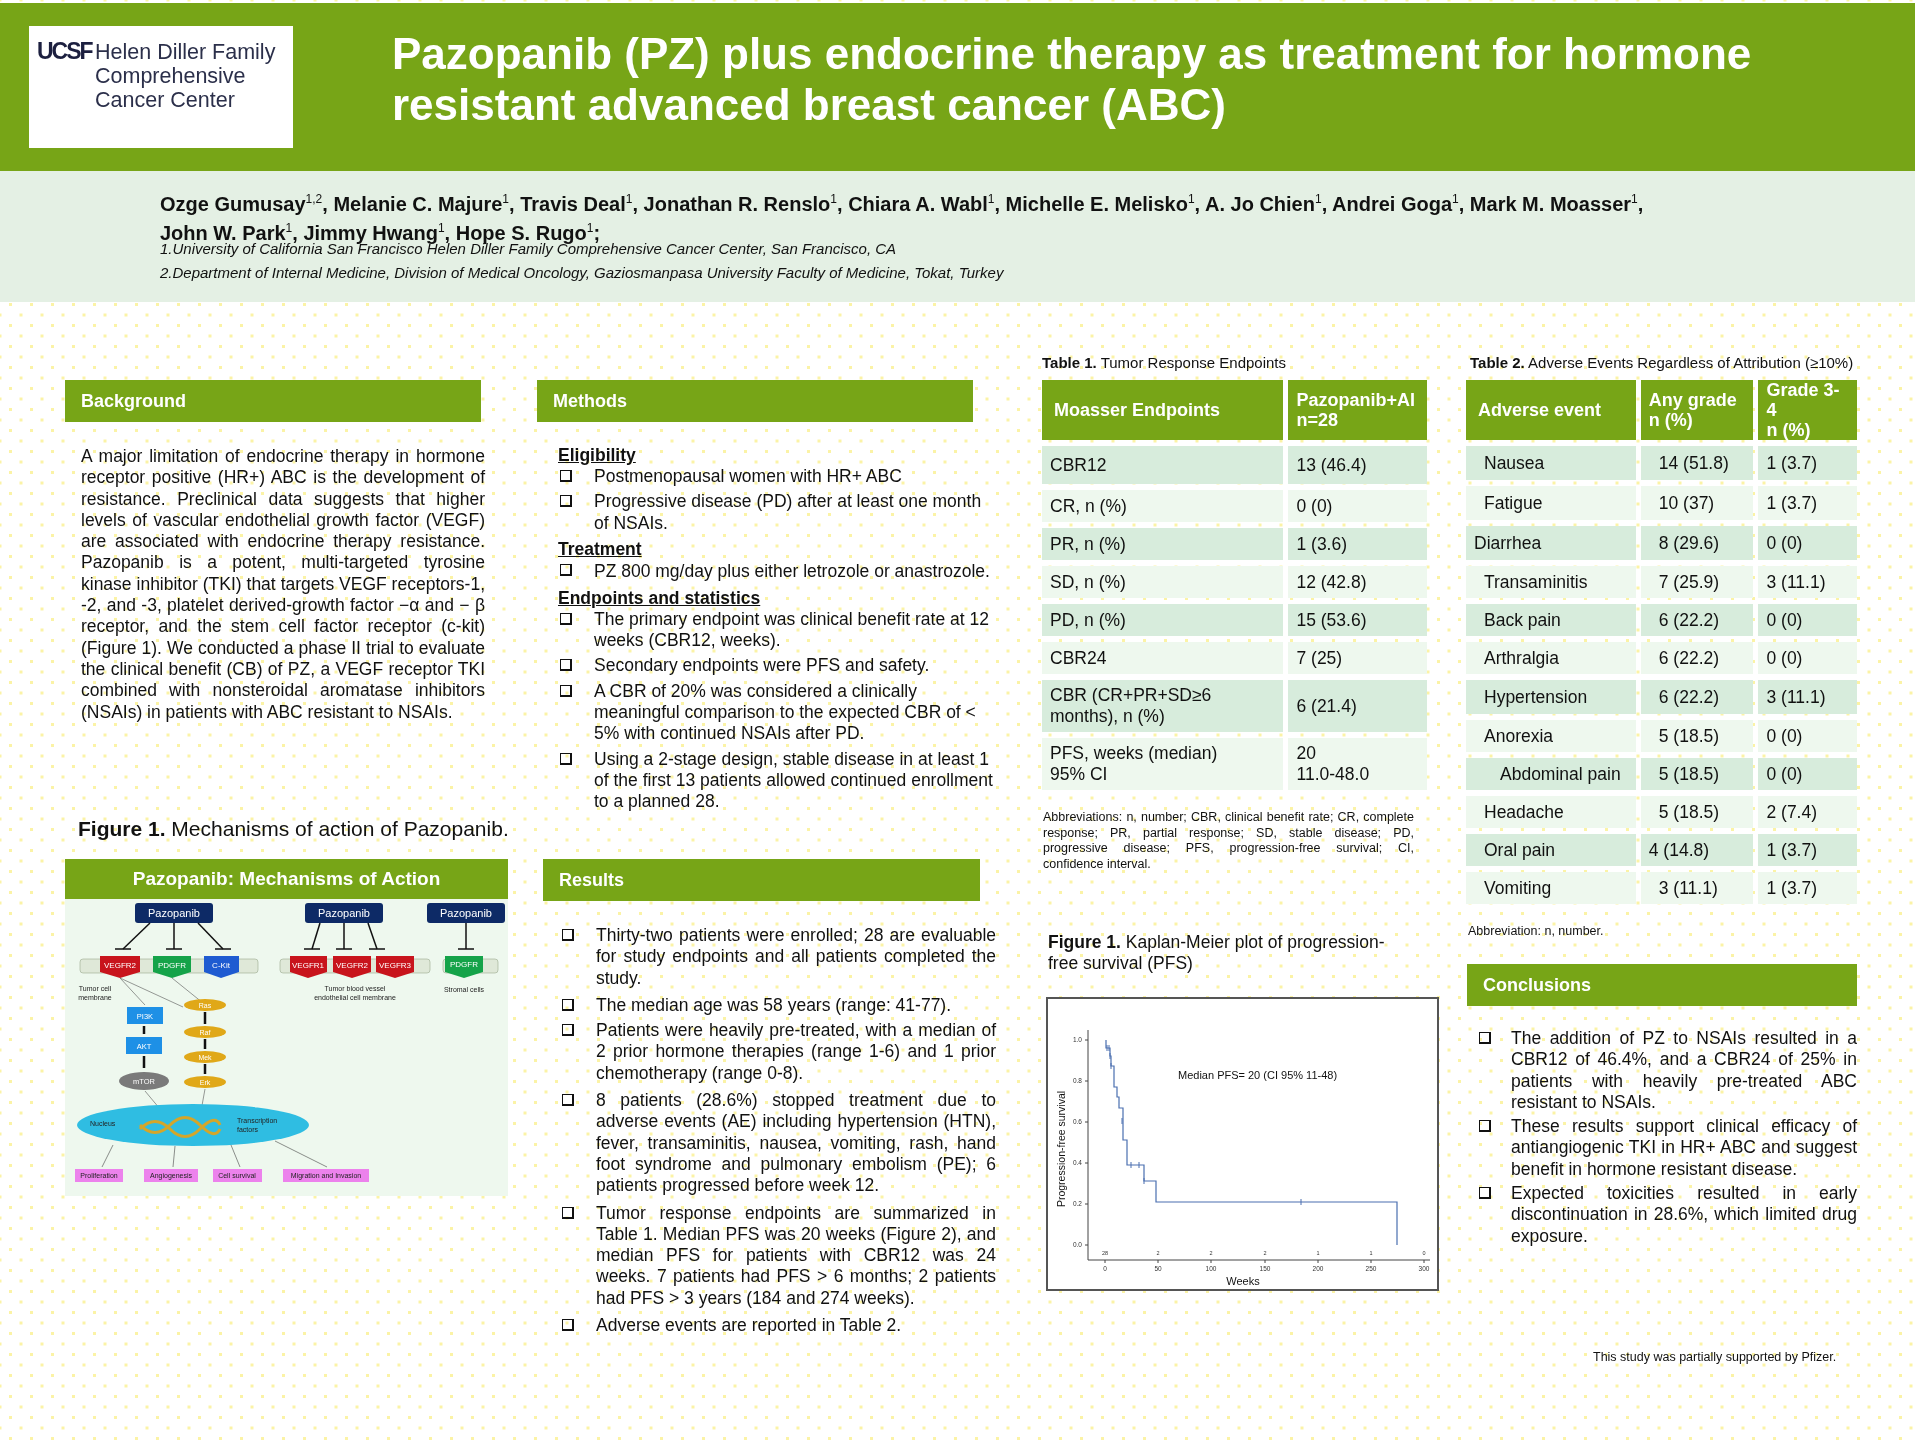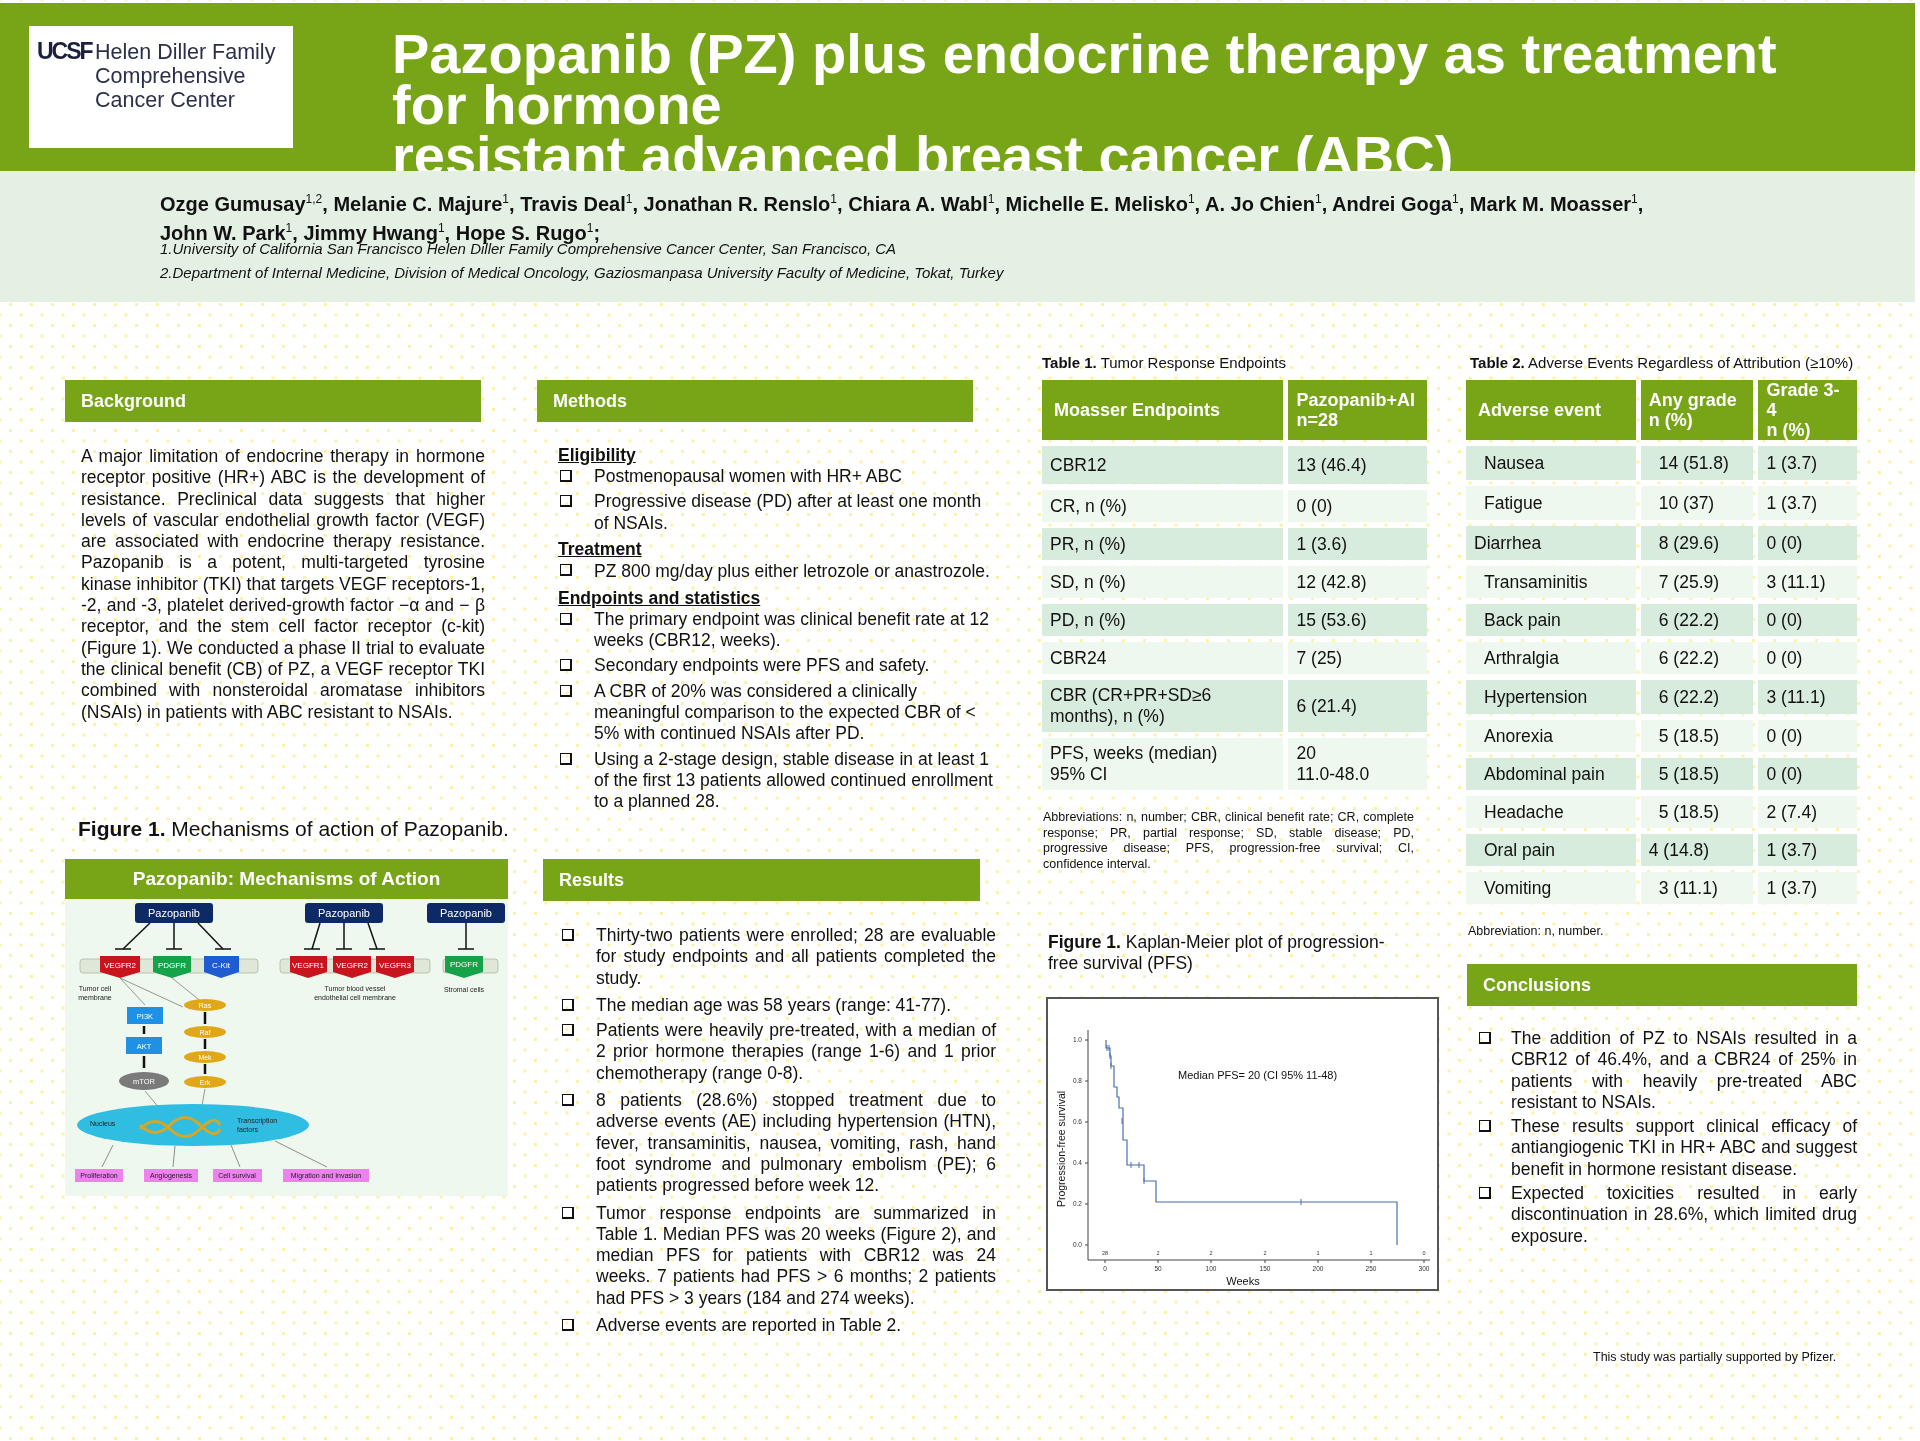--- a/index.html
+++ b/index.html
@@ -29,21 +29,21 @@
     position: absolute; left: 8px; top: 12px;
     font-size: 23px; font-weight: bold; color: #1c1f3f; letter-spacing: -2px;
     font-family: "Liberation Sans", sans-serif;
   }
   #logo .lines {
     position: absolute; left: 66px; top: 14px;
     font-size: 21.5px; line-height: 24px; color: #2b2f4a;
   }
   #title {
     left: 392px; top: 28px; width: 1460px;
-    font-size: 56px; font-weight: bold; color: #fff; line-height: 51px;
+    font-size: 44px; font-weight: bold; color: #fff; line-height: 51px;
   }
   #authors-band {
     left: 0; top: 171px; width: 1915px; height: 131px;
     background: #e4f0e4;
   }
   #authors {
     left: 160px; top: 187px; width: 1640px;
     font-size: 20px; font-weight: bold; line-height: 24px;
     font-family: "Liberation Sans", sans-serif;
   }
@@ -476,21 +476,21 @@
         <td style="padding-left:18px">Hypertension</td>
         <td style="padding-left:18px">6 (22.2)</td>
         <td>3 (11.1)</td>
       </tr>
     <tr class="even" style="height:32px;">
         <td style="padding-left:18px">Anorexia</td>
         <td style="padding-left:18px">5 (18.5)</td>
         <td>0 (0)</td>
       </tr>
     <tr class="odd" style="height:32px;">
-        <td style="padding-left:18px">Abdominal pain</td>
+        <td style="padding-left:34px">Abdominal pain</td>
         <td style="padding-left:18px">5 (18.5)</td>
         <td>0 (0)</td>
       </tr>
     <tr class="even" style="height:32px;">
         <td style="padding-left:18px">Headache</td>
         <td style="padding-left:18px">5 (18.5)</td>
         <td>2 (7.4)</td>
       </tr>
     <tr class="odd" style="height:32px;">
         <td style="padding-left:18px">Oral pain</td>

